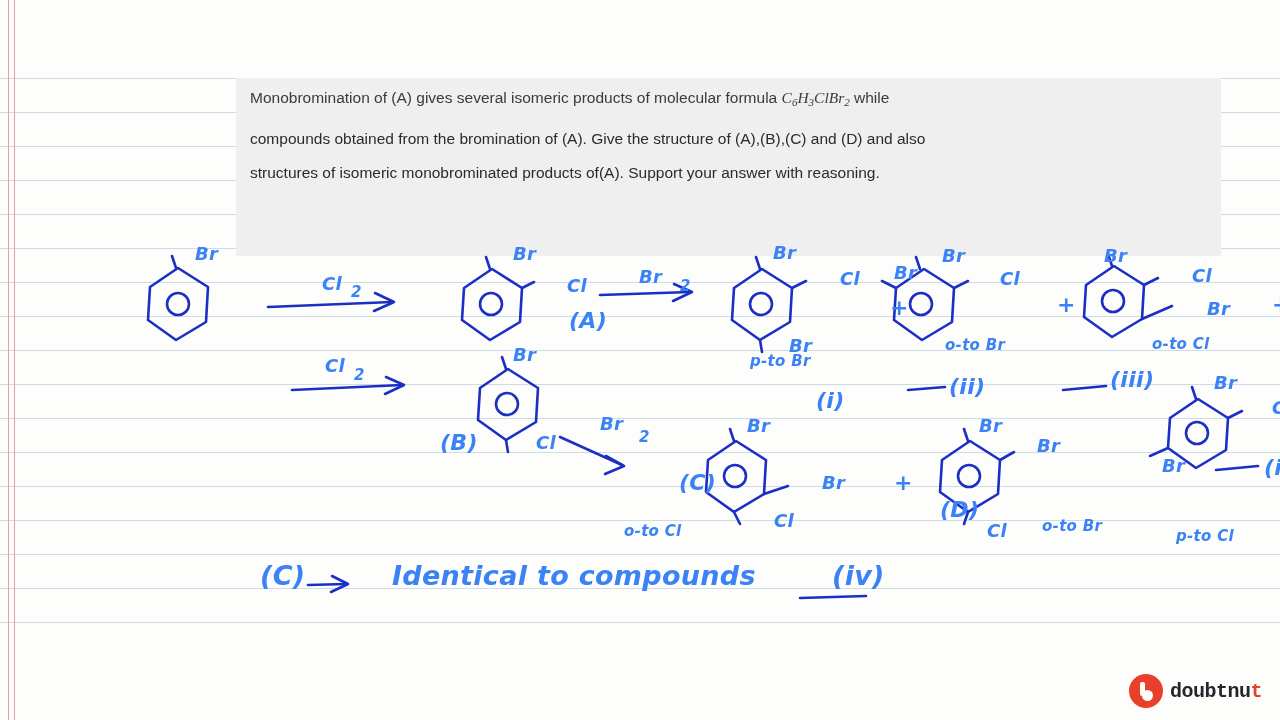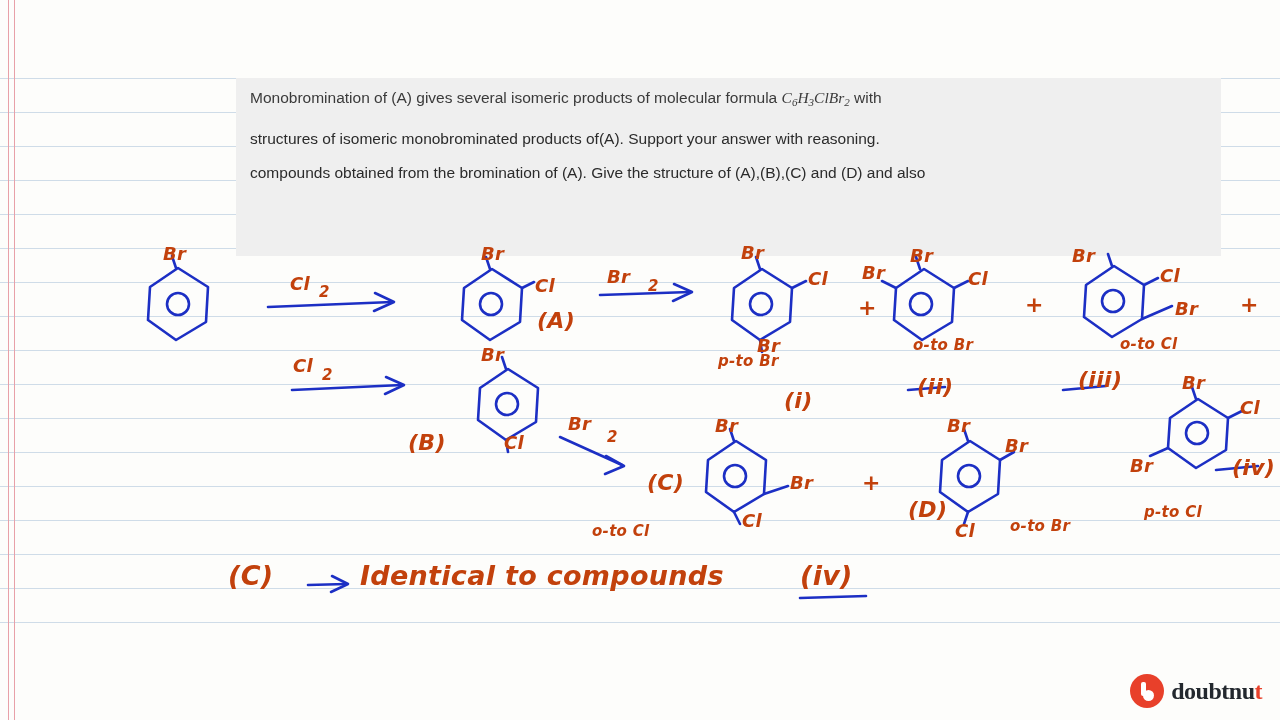--- a/index.html
+++ b/index.html
@@ -38,26 +38,27 @@
   #question .line { white-space: nowrap; }
   #question .first { position: relative; top: -3px; color: #3a3a3a; }
   .sub { font-size: 11px; vertical-align: -3px; }
   .ital { font-style: italic; font-family: "Liberation Serif", serif; }
   
   #ink {
     position: absolute; left: 0; top: 0; width: 1280px; height: 720px;
   }
   .hw {
     position: absolute;
-    color: #c2410c;
+    color: #3b82f6;
     font-family: "DejaVu Sans", sans-serif;
     font-style: italic;
     font-weight: 700;
     white-space: nowrap;
     letter-spacing: .3px;
+    margin-left: 32px;
   }
   .hw.s13 { font-size: 15px; }
   .hw.s16 { font-size: 18px; }
   .hw.s20 { font-size: 22px; }
   .hw.s26 { font-size: 27px; }
   
   #logo {
     position: absolute; right: 18px; bottom: 12px;
     display: flex; align-items: center; gap: 7px;
   }
@@ -68,22 +69,22 @@
   }
   #logo .mark::before {
     content: ""; position: absolute; left: 11px; top: 8px;
     width: 5px; height: 14px; border-radius: 2px; background: #fff;
   }
   #logo .mark::after {
     content: ""; position: absolute; left: 13px; top: 16px;
     width: 11px; height: 11px; border-radius: 50%; background: #fff;
   }
   #logo .word {
-    font-size: 24px; font-weight: 700; color: #23282e;
-    font-family: Liberation Serif, serif; letter-spacing: -.5px;
+    font-size: 20px; font-weight: 700; color: #23282e;
+    font-family: Liberation Mono, monospace; letter-spacing: -.5px;
   }
   #logo .word .hl { color: #e8402a; }
 </style>
 </head>
 <body>
 
 <div id="paper">
 
   <div class="rule" style="top:78px"></div>
   <div class="rule" style="top:112px"></div>
@@ -101,24 +102,24 @@
   <div class="rule" style="top:520px"></div>
   <div class="rule" style="top:554px"></div>
   <div class="rule" style="top:588px"></div>
   <div class="rule" style="top:622px"></div>
   <div class="margin-line" style="left:8px"></div>
   <div class="margin-line" style="left:14px"></div>
 </div>
 
 <div id="question">
   <div class="line first">
-    <span>Monobromination of (A) gives several isomeric products of molecular formula </span><span class="ital">C</span><span class="ital sub">6</span><span class="ital">H</span><span class="ital sub">3</span><span class="ital">ClBr</span><span class="ital sub">2</span><span> with</span>
+    <span>Monobromination of (A) gives several isomeric products of molecular formula </span><span class="ital">C</span><span class="ital sub">6</span><span class="ital">H</span><span class="ital sub">3</span><span class="ital">ClBr</span><span class="ital sub">2</span><span> while</span>
   </div>
+  <div class="line">compounds obtained from the bromination of (A). Give the structure of (A),(B),(C) and (D) and also</div>
   <div class="line">structures of isomeric monobrominated products of(A). Support your answer with reasoning.</div>
-  <div class="line">compounds obtained from the bromination of (A). Give the structure of (A),(B),(C) and (D) and also</div>
 </div>
 
 <svg id="ink" viewBox="0 0 1280 720">
   <g fill="none" stroke="#1c2fc4" stroke-width="2.6" stroke-linecap="round" stroke-linejoin="round">
 
     <g>
       <path d="M150,287 L178,268 L208,287 L206,322 L176,340 L148,320 Z"></path>
       <circle cx="178" cy="304" r="11"></circle>
       <path d="M176,268 L172,256"></path>
     </g>
@@ -258,21 +259,21 @@
     <span class="hw s20" style="left: 862px; top: 470px;">+</span>
     <span class="hw s16" style="left: 947px; top: 415px;">Br</span>
     <span class="hw s16" style="left: 1005px; top: 435px;">Br</span>
     <span class="hw s20" style="left: 908px; top: 497px;">(D)</span>
     <span class="hw s16" style="left: 955px; top: 520px;">Cl</span>
     <span class="hw s13" style="left: 1010px; top: 517px;">o-to Br</span>
     <span class="hw s16" style="left: 1182px; top: 372px;">Br</span>
     <span class="hw s16" style="left: 1240px; top: 397px;">Cl</span>
     <span class="hw s16" style="left: 1130px; top: 455px;">Br</span>
     <span class="hw s20" style="left: 1232px; top: 455px;">(iv)</span>
-    <span class="hw s13" style="left: 1144px; top: 503px;">p-to Cl</span>
+    <span class="hw s13" style="left: 1144px; top: 527px;">p-to Cl</span>
   </div>
 
 <div id="conclusion-row">
   <span class="hw s26" style="left:228px; top:560px;">(C)</span>
   <span class="hw s26" style="left:360px; top:560px;">Identical to compounds</span>
   <span class="hw s26" style="left:800px; top:560px;">(iv)</span>
 </div>
 
 <div id="logo">
   <div class="mark"></div>

